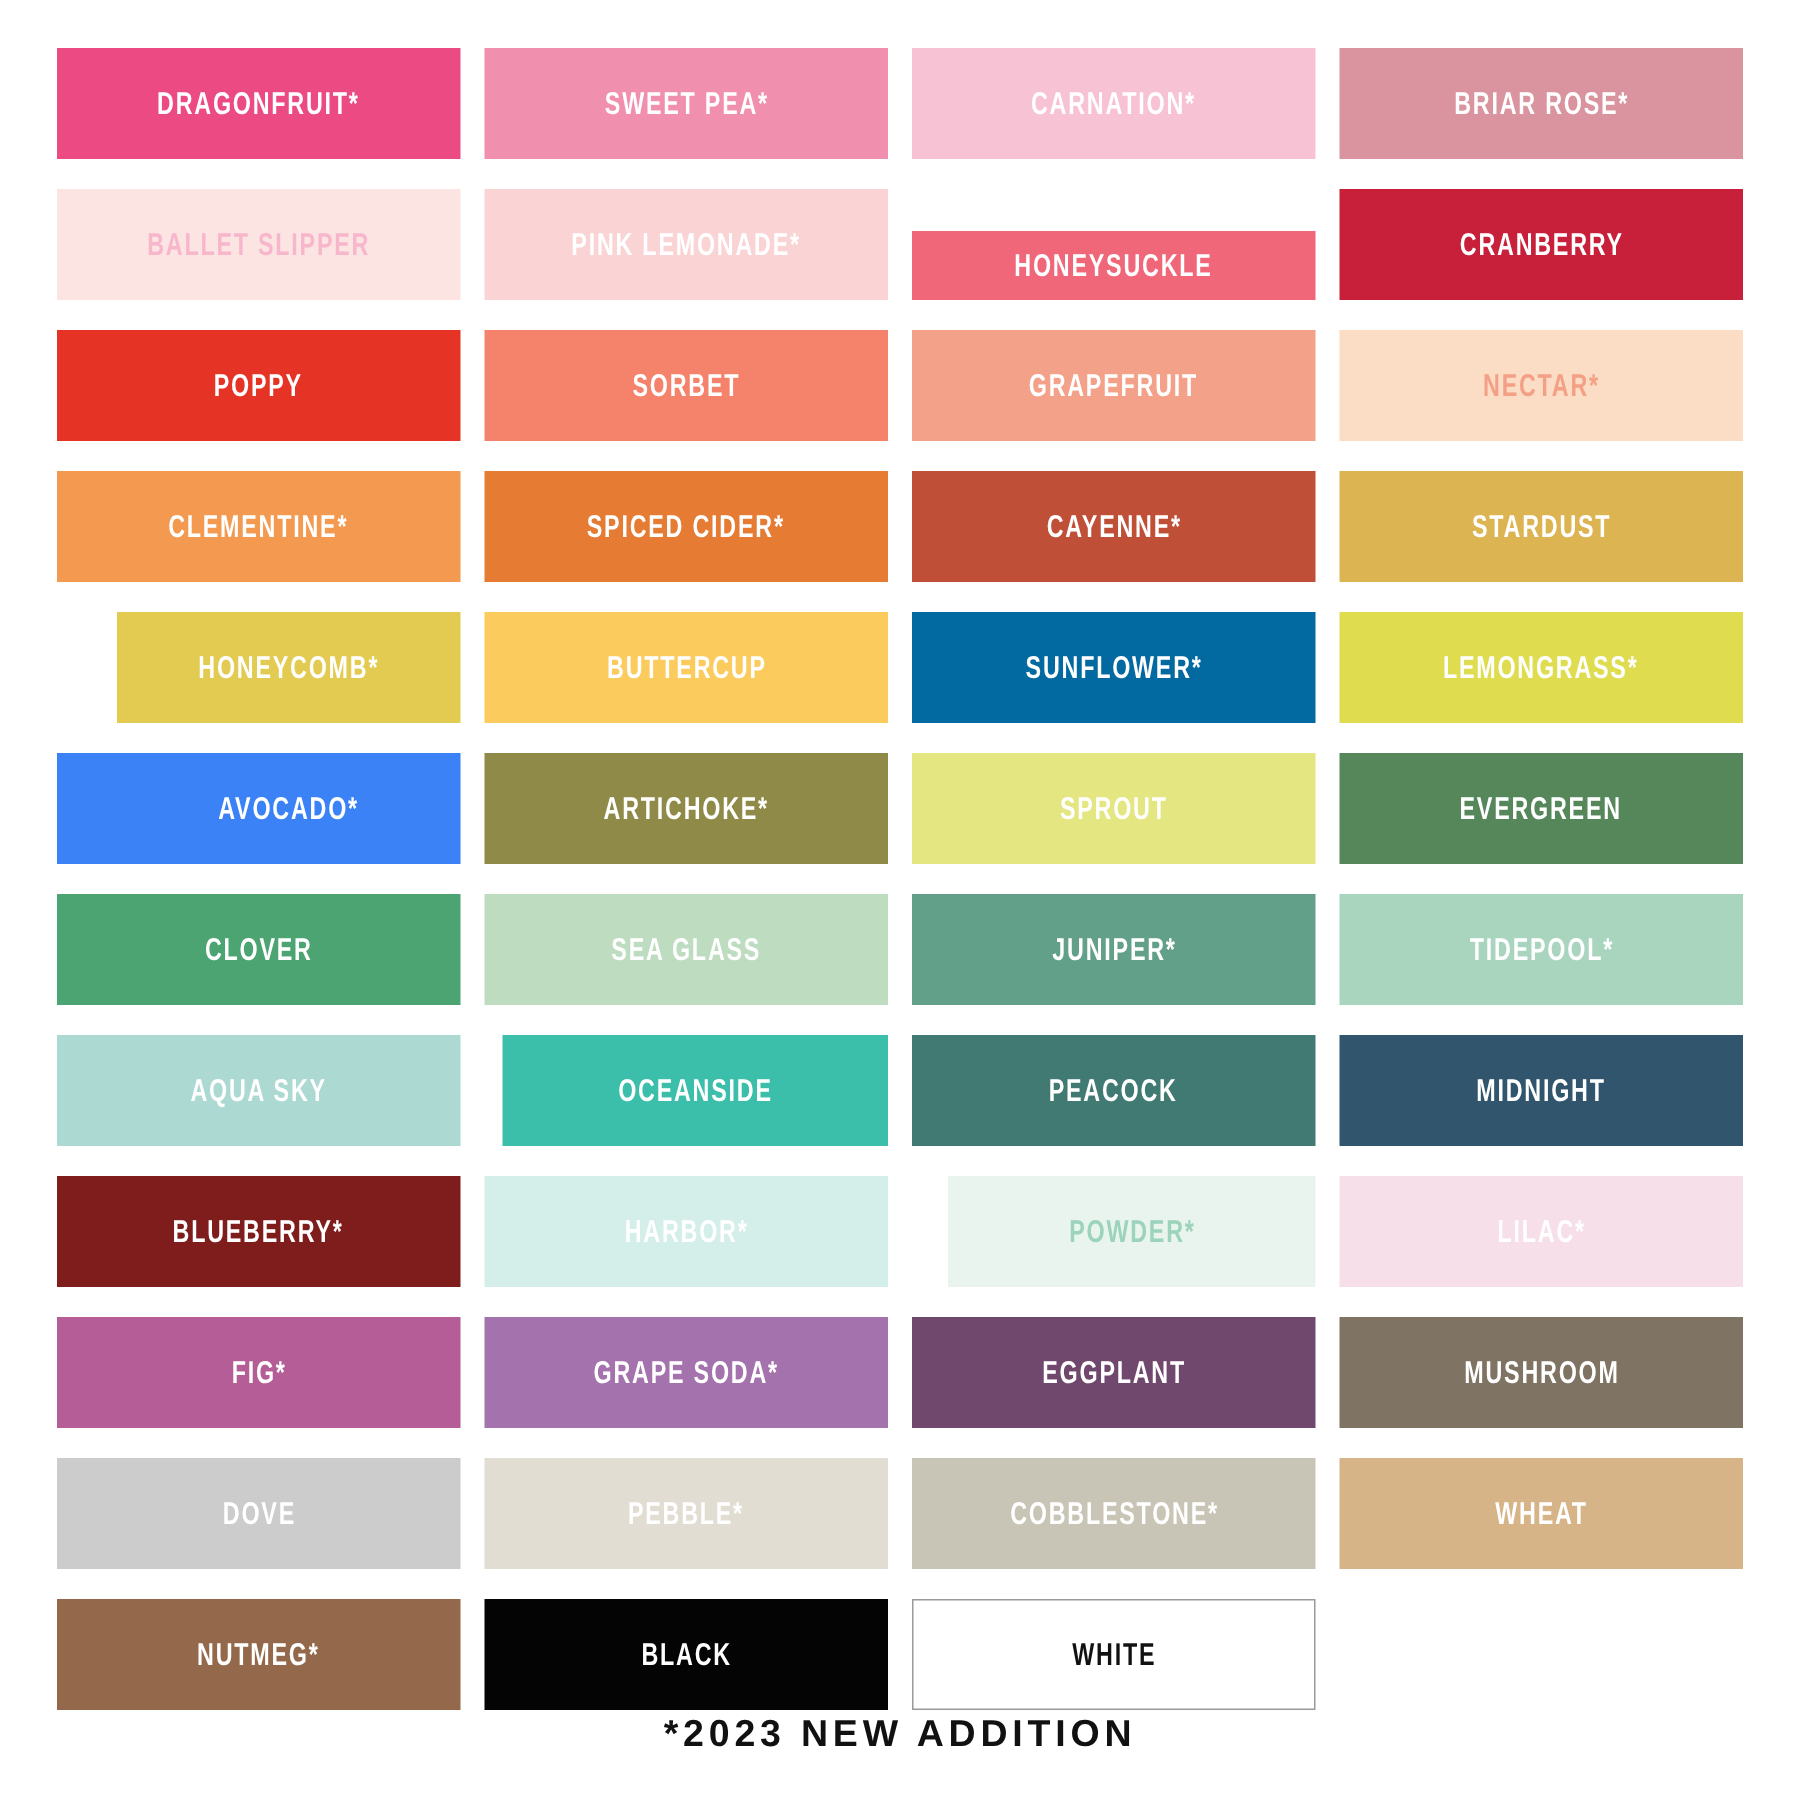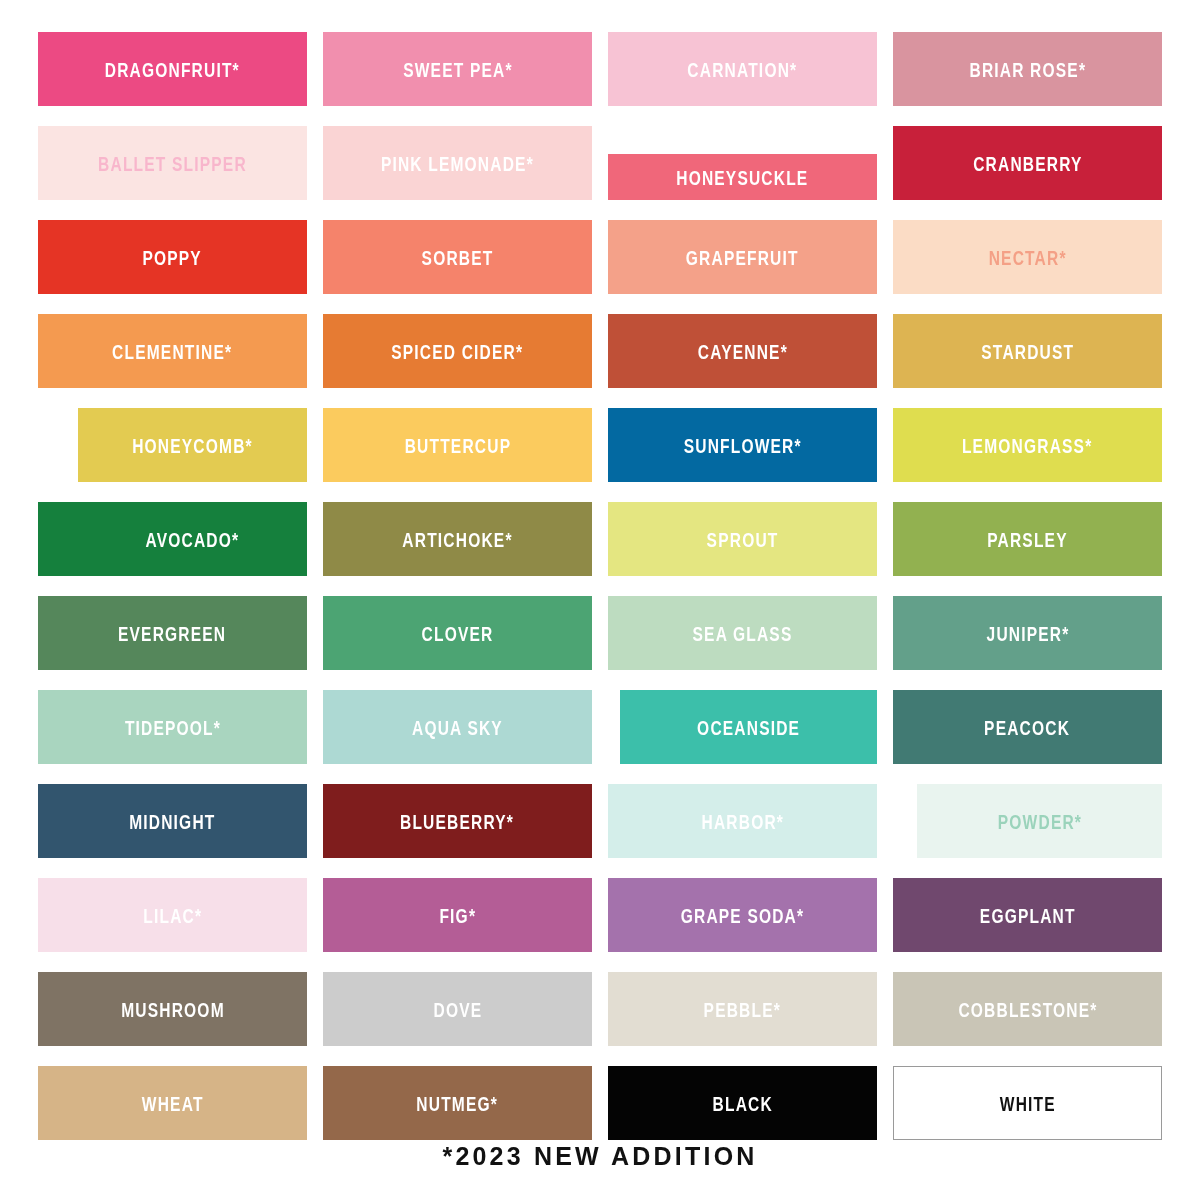--- a/index.html
+++ b/index.html
@@ -135,32 +135,29 @@
       </div>
       <div class="swatch" style="background: rgb(251, 203, 94);">
         <span class="swatch-label" style="color: rgb(255, 255, 255);">BUTTERCUP</span>
       </div>
       <div class="swatch" style="background: #0369a1;">
         <span class="swatch-label" style="color: rgb(255, 255, 255);">SUNFLOWER*</span>
       </div>
       <div class="swatch" style="background: rgb(223, 221, 79);">
         <span class="swatch-label" style="color: rgb(255, 255, 255);">LEMONGRASS*</span>
       </div>
-      <div class="swatch" style="background: #15803d; padding-left: 40px;">
+      <div class="swatch" style="background: #3b82f6; padding-left: 40px;">
         <span class="swatch-label" style="color: rgb(255, 255, 255);">AVOCADO*</span>
       </div>
       <div class="swatch" style="background: rgb(143, 138, 71);">
         <span class="swatch-label" style="color: rgb(255, 255, 255);">ARTICHOKE*</span>
       </div>
       <div class="swatch" style="background: rgb(228, 230, 129);">
         <span class="swatch-label" style="color: rgb(255, 255, 255);">SPROUT</span>
       </div>
-      <div class="swatch" style="background: rgb(146, 177, 80);">
-        <span class="swatch-label" style="color: rgb(255, 255, 255);">PARSLEY</span>
-      </div>
       <div class="swatch" style="background: rgb(85, 135, 91);">
         <span class="swatch-label" style="color: rgb(255, 255, 255);">EVERGREEN</span>
       </div>
       <div class="swatch" style="background: rgb(76, 164, 115);">
         <span class="swatch-label" style="color: rgb(255, 255, 255);">CLOVER</span>
       </div>
       <div class="swatch" style="background: rgb(189, 220, 192);">
         <span class="swatch-label" style="color: rgb(255, 255, 255);">SEA GLASS</span>
       </div>
       <div class="swatch" style="background: rgb(99, 160, 138);">

